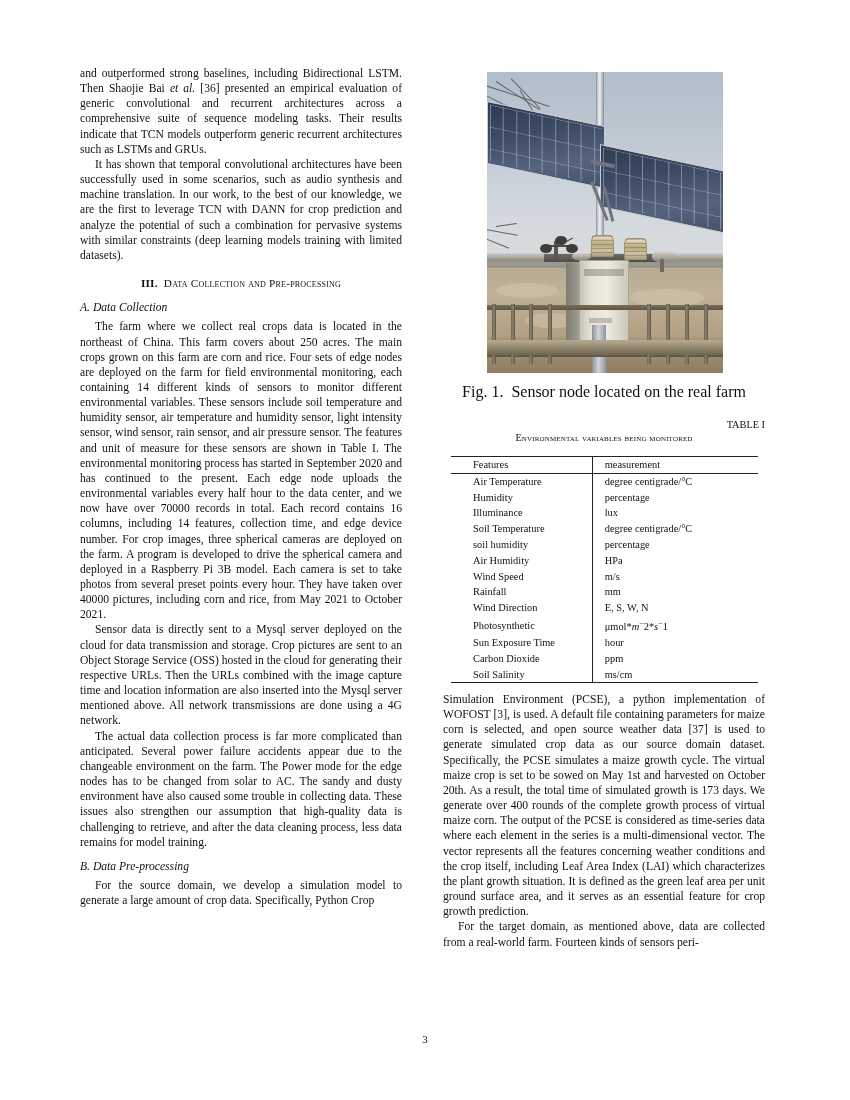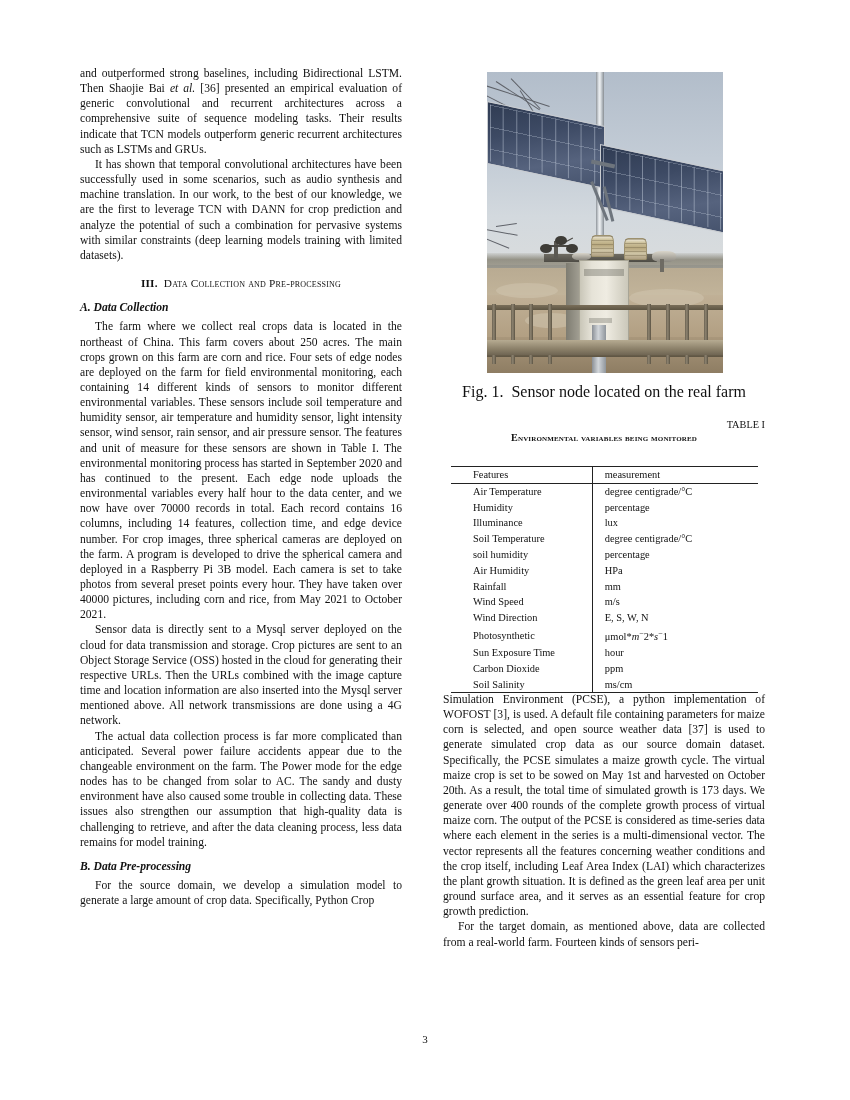--- a/index.html
+++ b/index.html
@@ -43,21 +43,21 @@
     text-align: center;
     font-variant: small-caps;
     letter-spacing: 0.2px;
     text-indent: 0;
   }
   h2.section .numeral { font-variant: normal; font-weight: bold; }
 
   h3.subsection {
     margin: 9px 0 4px 0;
     font-size: 11.6px;
-    font-weight: bold;
+    font-weight: normal;
     font-style: italic;
     text-align: left;
     text-indent: 0;
   }
 
   .figure {
     position: absolute;
     left: 487px;
     top: 72px;
     width: 236px;
@@ -86,22 +86,21 @@
     text-align: right;
     font-size: 10.3px;
     line-height: 13px;
   }
   .table-subtitle {
     text-align: center;
     font-size: 10.2px;
     line-height: 13px;
     font-variant: small-caps;
     letter-spacing: 0.15px;
-    margin-bottom: 22px;
-    font-weight: bold;
+    margin-bottom: 12px;
   }
   table.envtable {
     width: 307px;
     margin-left: 8px;
     border-collapse: collapse;
     font-size: 10.4px;
   }
   table.envtable th, table.envtable td {
     text-align: left;
     font-weight: normal;
@@ -384,26 +383,26 @@
           </tr>
         <tr>
             <td class="c1">soil humidity</td>
             <td class="c2">percentage</td>
           </tr>
         <tr>
             <td class="c1">Air Humidity</td>
             <td class="c2">HPa</td>
           </tr>
         <tr>
+            <td class="c1">Wind Speed</td>
+            <td class="c2">m/s</td>
+          </tr>
+        <tr>
             <td class="c1">Rainfall</td>
             <td class="c2">mm</td>
-          </tr>
-        <tr>
-            <td class="c1">Wind Speed</td>
-            <td class="c2">m/s</td>
           </tr>
         <tr>
             <td class="c1">Wind Direction</td>
             <td class="c2">E, S, W, N</td>
           </tr>
         <tr>
             <td class="c1">Photosynthetic</td>
             <td class="c2">μmol*<span class="mathit">m</span><span class="sup">−</span>2*<span class="mathit">s</span><span class="sup">−</span>1</td>
           </tr>
         <tr>

